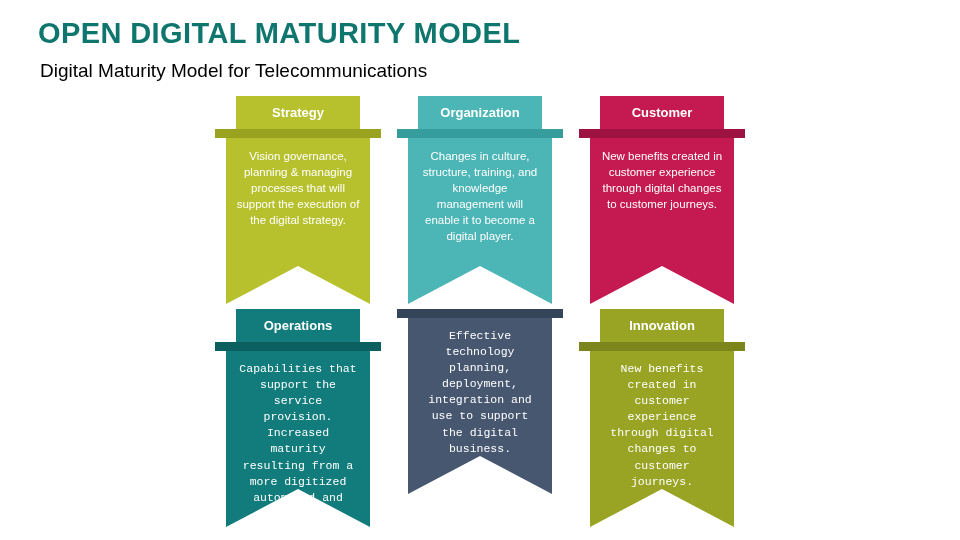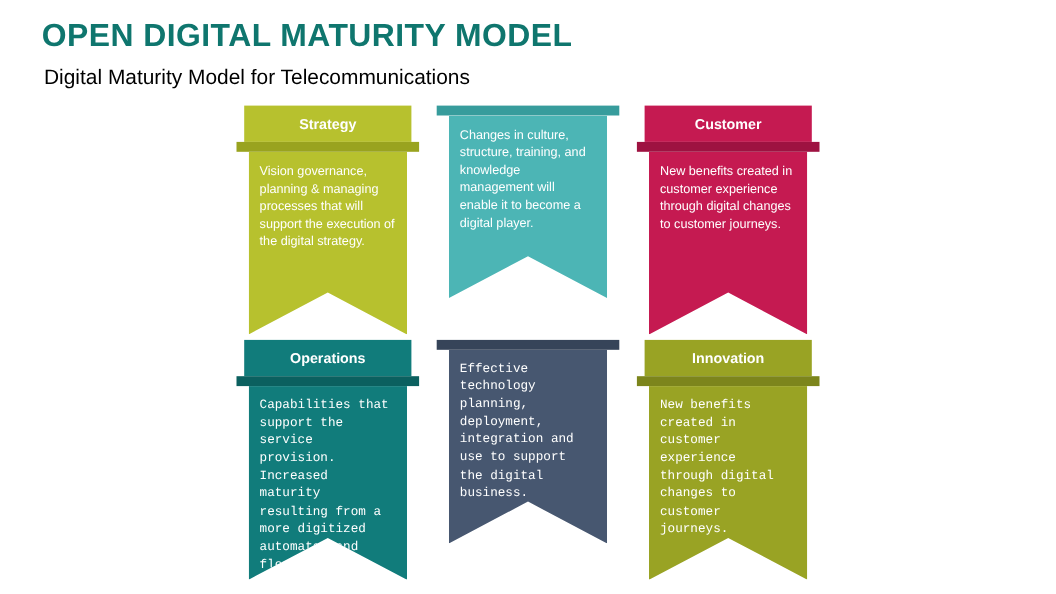--- a/index.html
+++ b/index.html
@@ -42,21 +42,21 @@
     gap: 16px;
   }
   .row.row2 { margin-top: 5px; }
   .banner {
     width: 166px;
     display: flex;
     flex-direction: column;
     align-items: center;
   }
   .banner-header {
-    width: 152px;
+    width: 124px;
     height: 33px;
     background: var(--main);
     color: #ffffff;
     font-weight: bold;
     font-size: 13px;
     display: flex;
     align-items: center;
     justify-content: center;
     text-align: center;
   }
@@ -64,21 +64,21 @@
     width: 166px;
     height: 9px;
     background: var(--dark);
   }
   .banner-body {
     width: 144px;
     background: var(--main);
     color: #ffffff;
     font-size: 11.5px;
     line-height: 1.4;
-    text-align: left;
+    text-align: center;
     padding: 10px 10px 0 10px;
     clip-path: polygon(0 0, 100% 0, 100% 100%, 50% calc(100% - 38px), 0 100%);
   }
   .row1 .banner-body { height: 166px; }
   .row2 .banner-body { height: 176px; font-family: Liberation Mono, monospace; }
 </style>
 </head>
 <body>
 
 <div class="slide">
@@ -93,20 +93,23 @@
         <div class="banner-header">
           <span>Strategy</span>
         </div>
         <div class="banner-fold"></div>
         <div class="banner-body">
           <p>Vision governance, planning &amp; managing processes that will support the execution of the digital strategy.</p>
         </div>
       </div>
 
       <div class="banner" style="--main: #4cb5b5; --dark: #379c9c;">
+        <div class="banner-header">
+          <span>Organization</span>
+        </div>
         <div class="banner-fold"></div>
         <div class="banner-body">
           <p>Changes in culture, structure, training, and knowledge management will enable it to become a digital player.</p>
         </div>
       </div>
 
       <div class="banner" style="--main: #c51a51; --dark: #9e1241;">
         <div class="banner-header">
           <span>Customer</span>
         </div>

